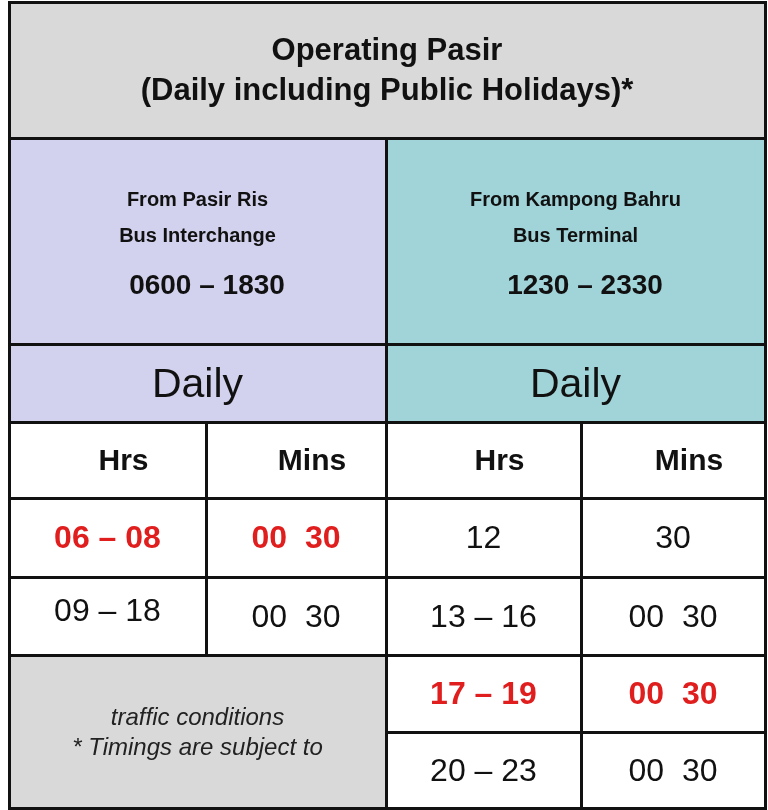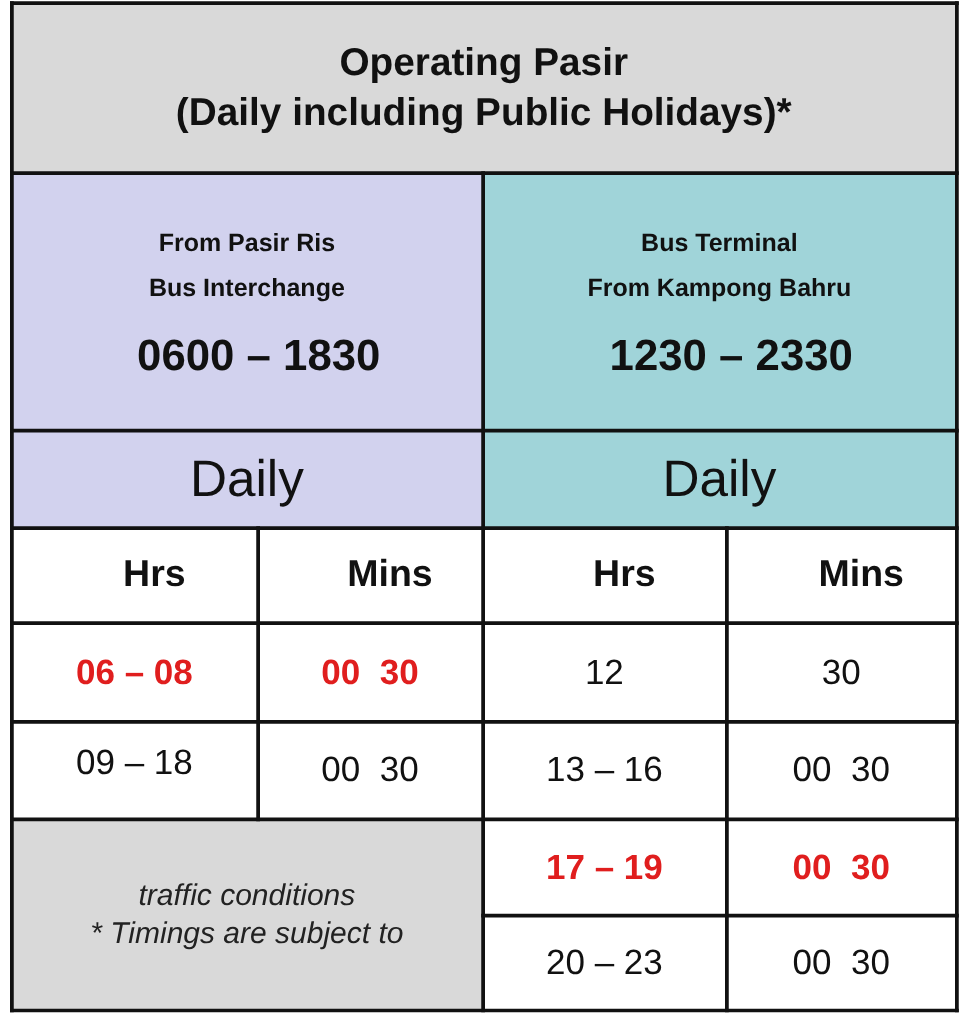--- a/index.html
+++ b/index.html
@@ -5,44 +5,44 @@
   html, body { margin:0; padding:0; background:#ffffff; }
   body { width:768px; height:810px; position:relative; overflow:hidden; font-family:"Liberation Sans", sans-serif; color:#111; }
   .cell { position:absolute; box-sizing:border-box; display:flex; flex-direction:column; align-items:center; justify-content:center; text-align:center; }
   .grid-line { position:absolute; background:#111; }
   .title { background:#d9d9d9; font-weight:bold; font-size:31px; line-height:40px; }
   .purple { background:#d2d2ee; }
   .teal { background:#a0d4d9; }
   .grey { background:#d9d9d9; }
   .white { background:#ffffff; }
   .origin { font-weight:bold; font-size:20px; line-height:36px; }
-  .hours { font-weight:bold; font-size:35px; margin-top:16px;margin-left:19px; }
+  .hours { font-weight:bold; font-size:28px; margin-top:16px;margin-left:19px; }
   .daily { font-weight:normal; font-size:41px; }
   .colhead { font-weight:bold; font-size:30px;margin-left:16px; }
-  .val { font-size:28px; }
+  .val { font-size:32px; }
   .val.red { color:#e01e1e; font-weight:bold; }
   .note { font-style:italic; font-size:24px; line-height:30px; color:#222; }
   .pre { white-space:pre; }
 </style>
 </head>
 <body>
 
 <div class="cell title" style="left:9px; top:2px; width:756px; height:136px;">
   <div>Operating Pasir</div>
   <div>(Daily including Public Holidays)*</div>
 </div>
 
 <div class="cell purple" style="left:9px; top:138px; width:377px; height:206px;">
   <div class="origin">From Pasir Ris</div>
   <div class="origin">Bus Interchange</div>
   <div class="hours">0600 – 1830</div>
 </div>
 <div class="cell teal" style="left:386px; top:138px; width:379px; height:206px;">
+  <div class="origin">From Kampong Bahru</div>
   <div class="origin">Bus Terminal</div>
-  <div class="origin">From Kampong Bahru</div>
   <div class="hours">1230 – 2330</div>
 </div>
 
 <div class="cell purple daily" style="left:9px; top:344px; width:377px; height:78px;">Daily</div>
 <div class="cell teal daily" style="left:386px; top:344px; width:379px; height:78px;">Daily</div>
 
 <div class="cell white colhead" style="left:9px; top:422px; width:197px; height:76px;">Hrs</div>
 <div class="cell white colhead" style="left:206px; top:422px; width:180px; height:76px;">Mins</div>
 <div class="cell white colhead" style="left:386px; top:422px; width:195px; height:76px;">Hrs</div>
 <div class="cell white colhead" style="left:581px; top:422px; width:184px; height:76px;">Mins</div>

